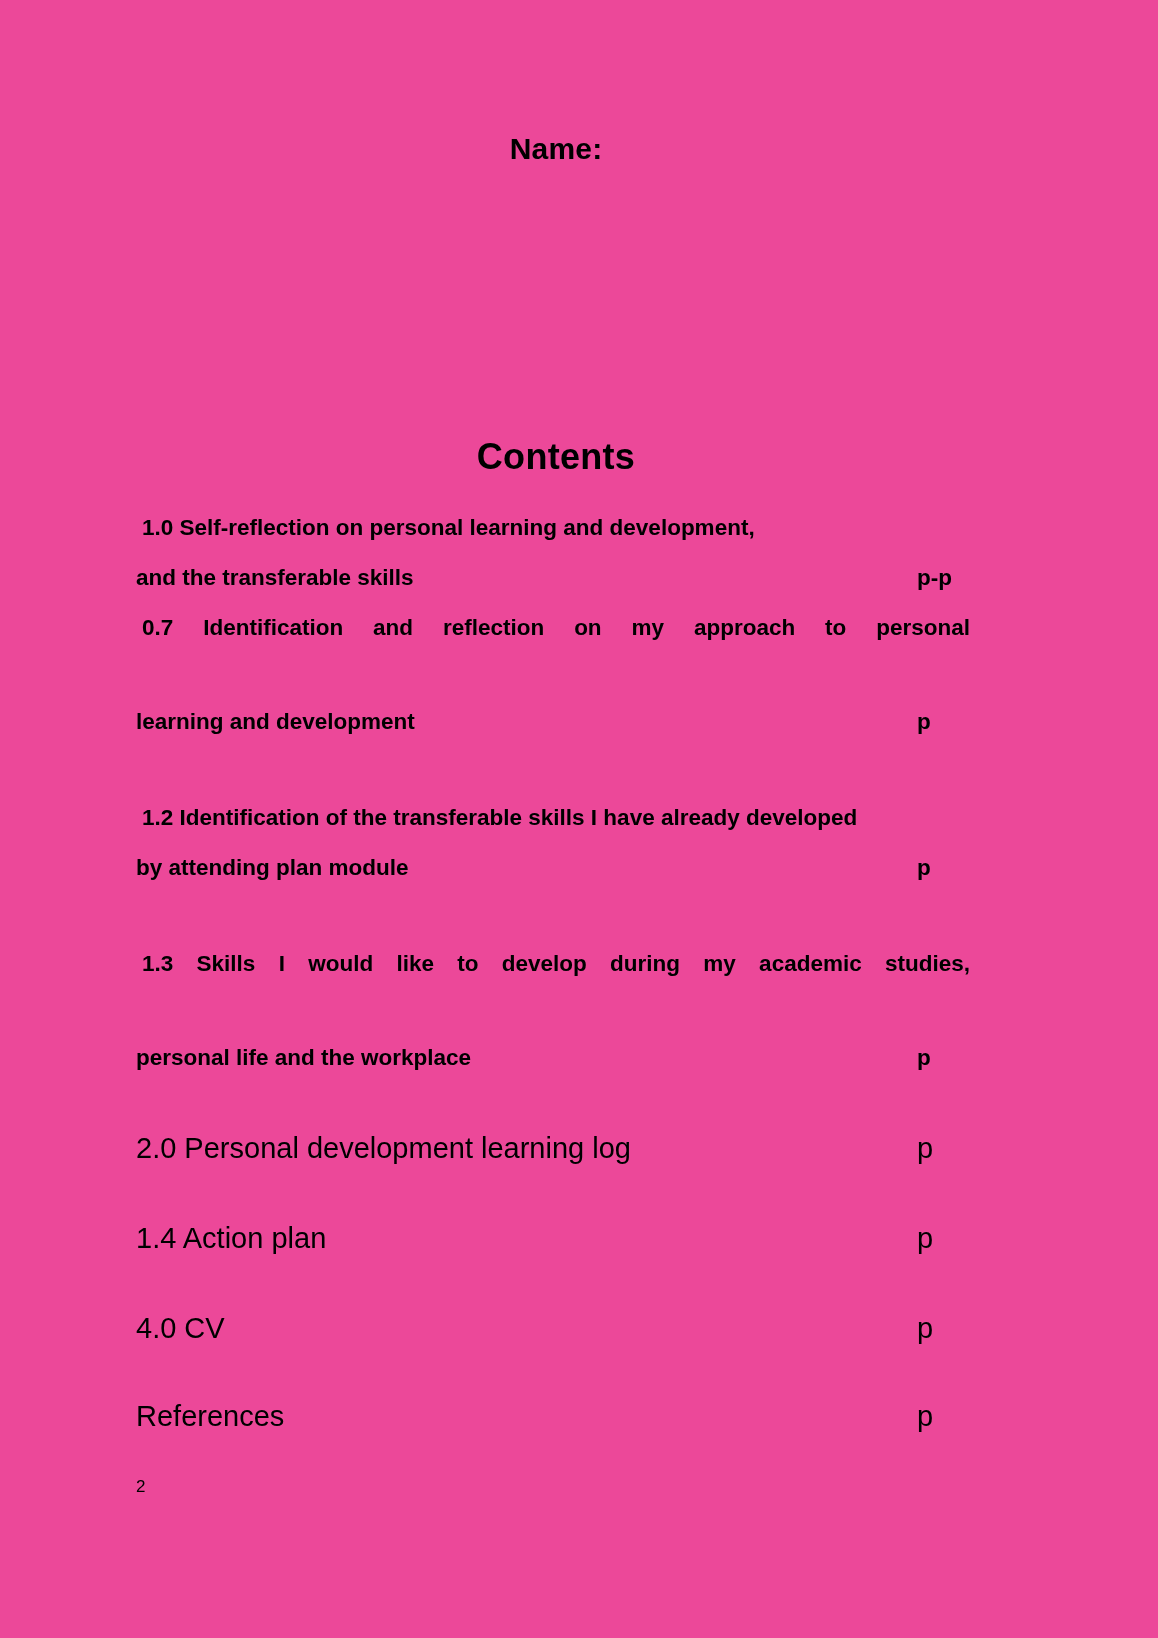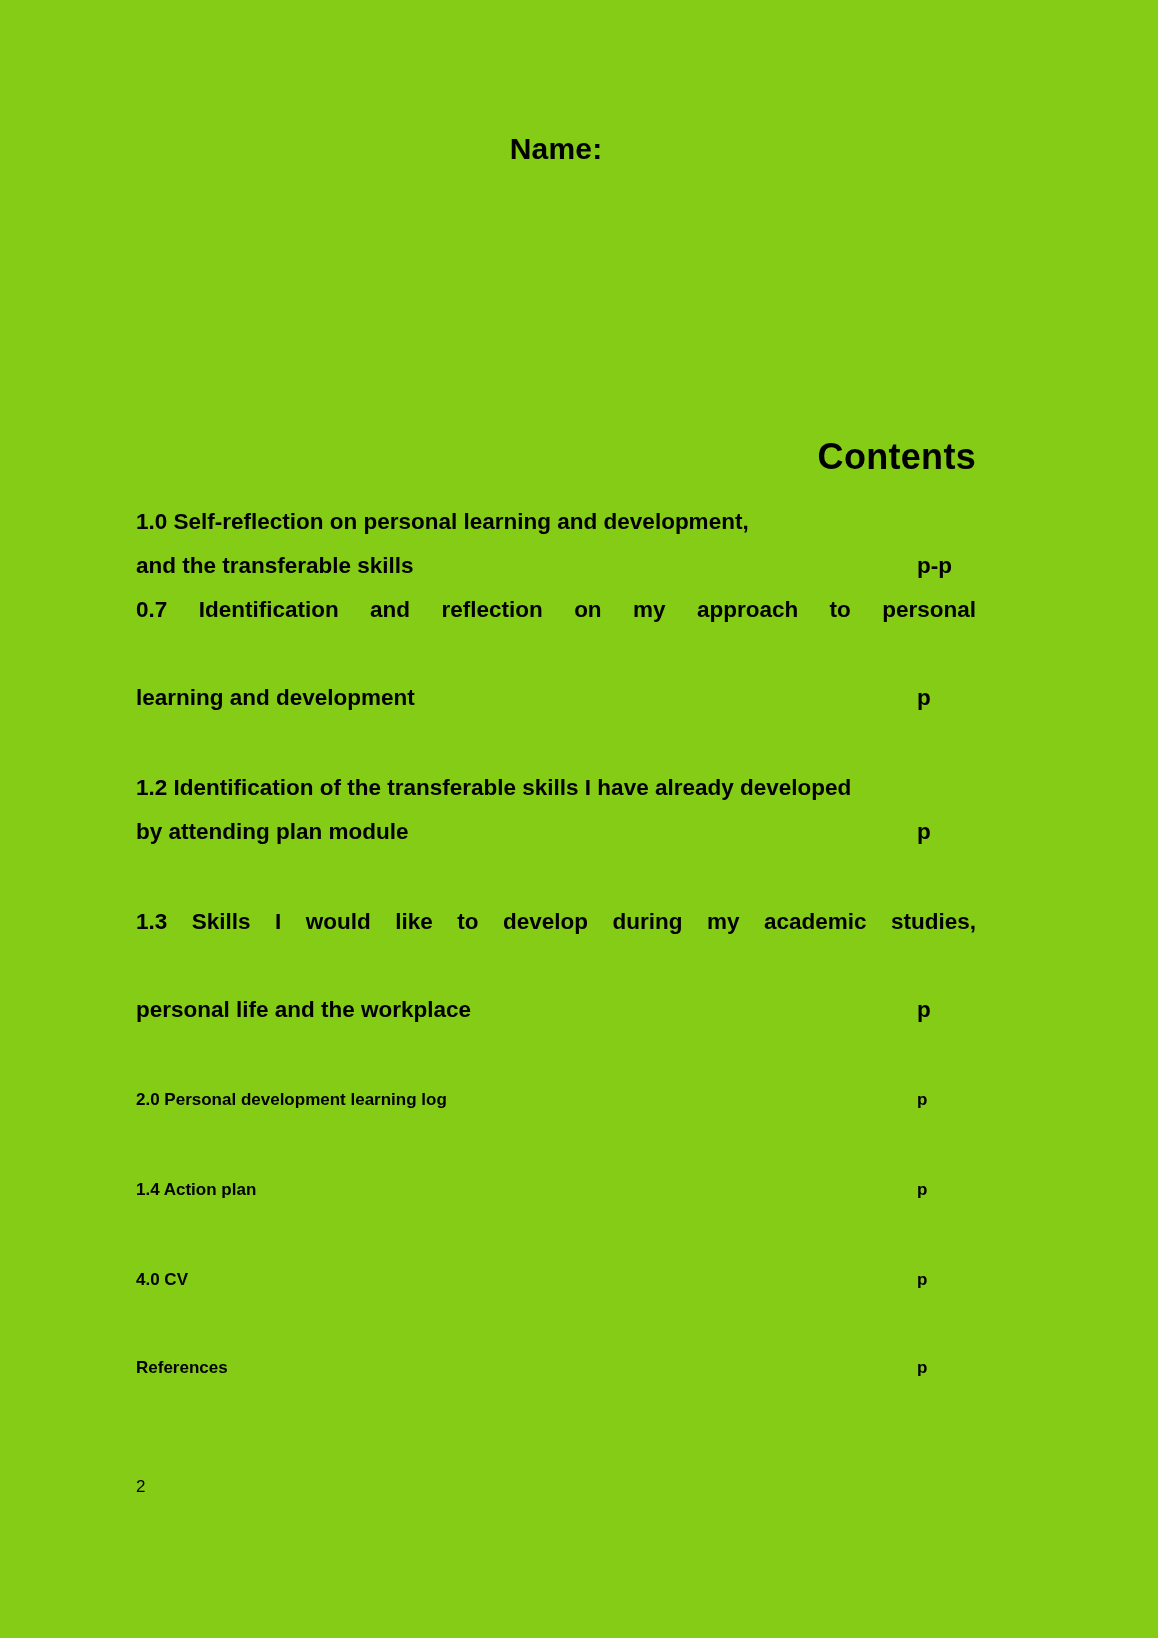--- a/index.html
+++ b/index.html
@@ -8,21 +8,21 @@
     background: #ffffff;
   }
   body {
     font-family: "Liberation Sans", sans-serif;
     color: #000000;
   }
   .page {
     position: relative;
     width: 1158px;
     height: 1638px;
-    background: #84cc16;
+    background: #ec4899;
     margin: 0 auto;
     overflow: hidden;
     box-sizing: border-box;
   }
 
   
   .header-block {
     position: absolute;
     left: 136px;
     top: 118px;
@@ -39,21 +39,21 @@
     
     padding-right: 58px;
   }
 
   
   .contents-title {
     position: absolute;
     left: 136px;
     top: 436px;
     width: 840px;
-    text-align: right;
+    text-align: center;
     font-size: 36px;
     font-weight: bold;
     letter-spacing: 0.3px;
   }
 
   
   .toc {
     position: absolute;
     left: 136px;
     top: 500px;
@@ -61,21 +61,21 @@
   }
 
   .entry {
     position: relative;
     font-size: 22.5px;
     font-weight: bold;
     line-height: 44px;
     color: #000;
   }
   .entry .para {
-    margin: 0;
+    margin: 6px;
   }
   
   .entry.justify .para {
     text-align: justify;
   }
   .entry.justify .para::after {
     content: "";
     display: inline-block;
     width: 100%;
   }
@@ -88,22 +88,22 @@
     left: 737px;     
     top: 0;
     white-space: pre;
     margin-left: 44px;
   }
   .gap-sm { height: 44px; }
   .gap-md { height: 46px; }
 
   .single-row {
     position: relative;
-    font-size: 17px;
-    font-weight: bold;
+    font-size: 29px;
+    font-weight: normal;
     line-height: 44px;
   }
 
   
   .page-number {
     position: absolute;
     left: 136px;
     top: 1477px;
     font-size: 17px;
     font-weight: normal;

